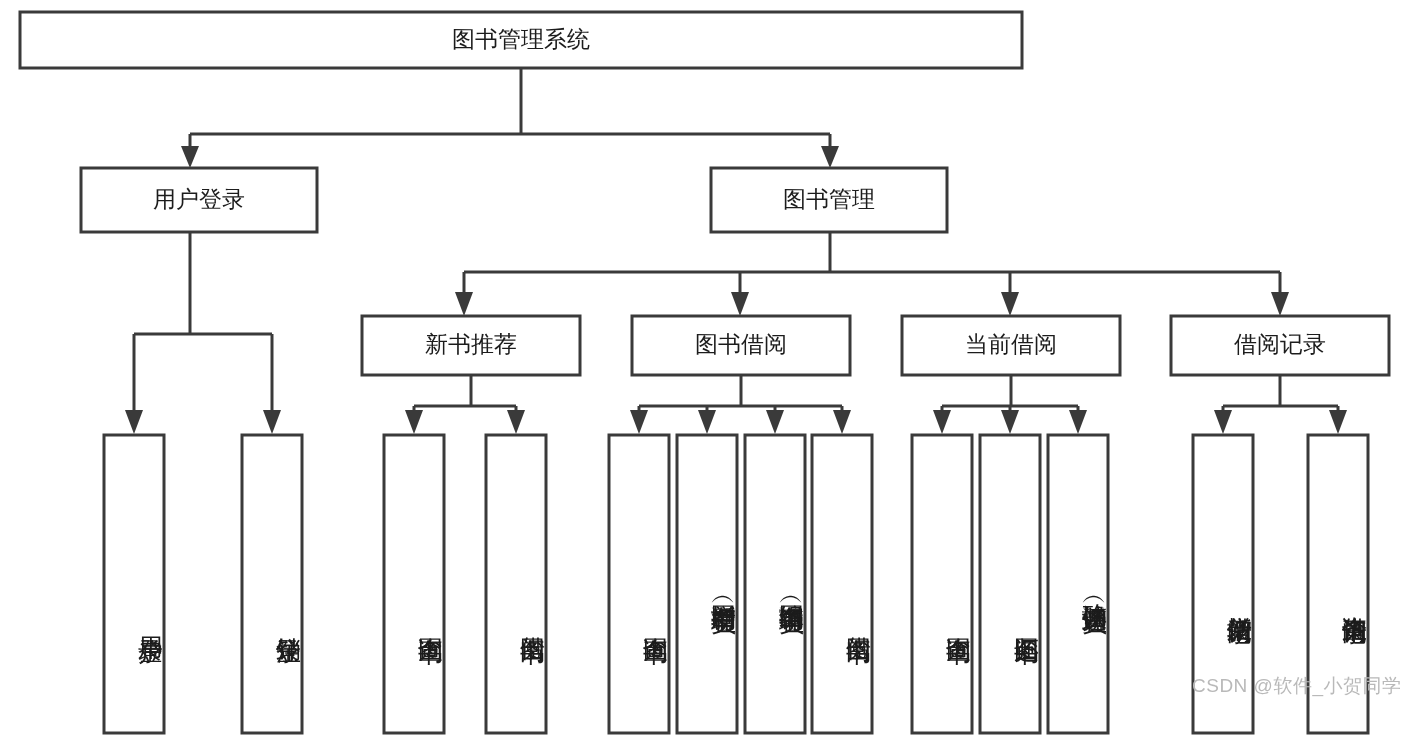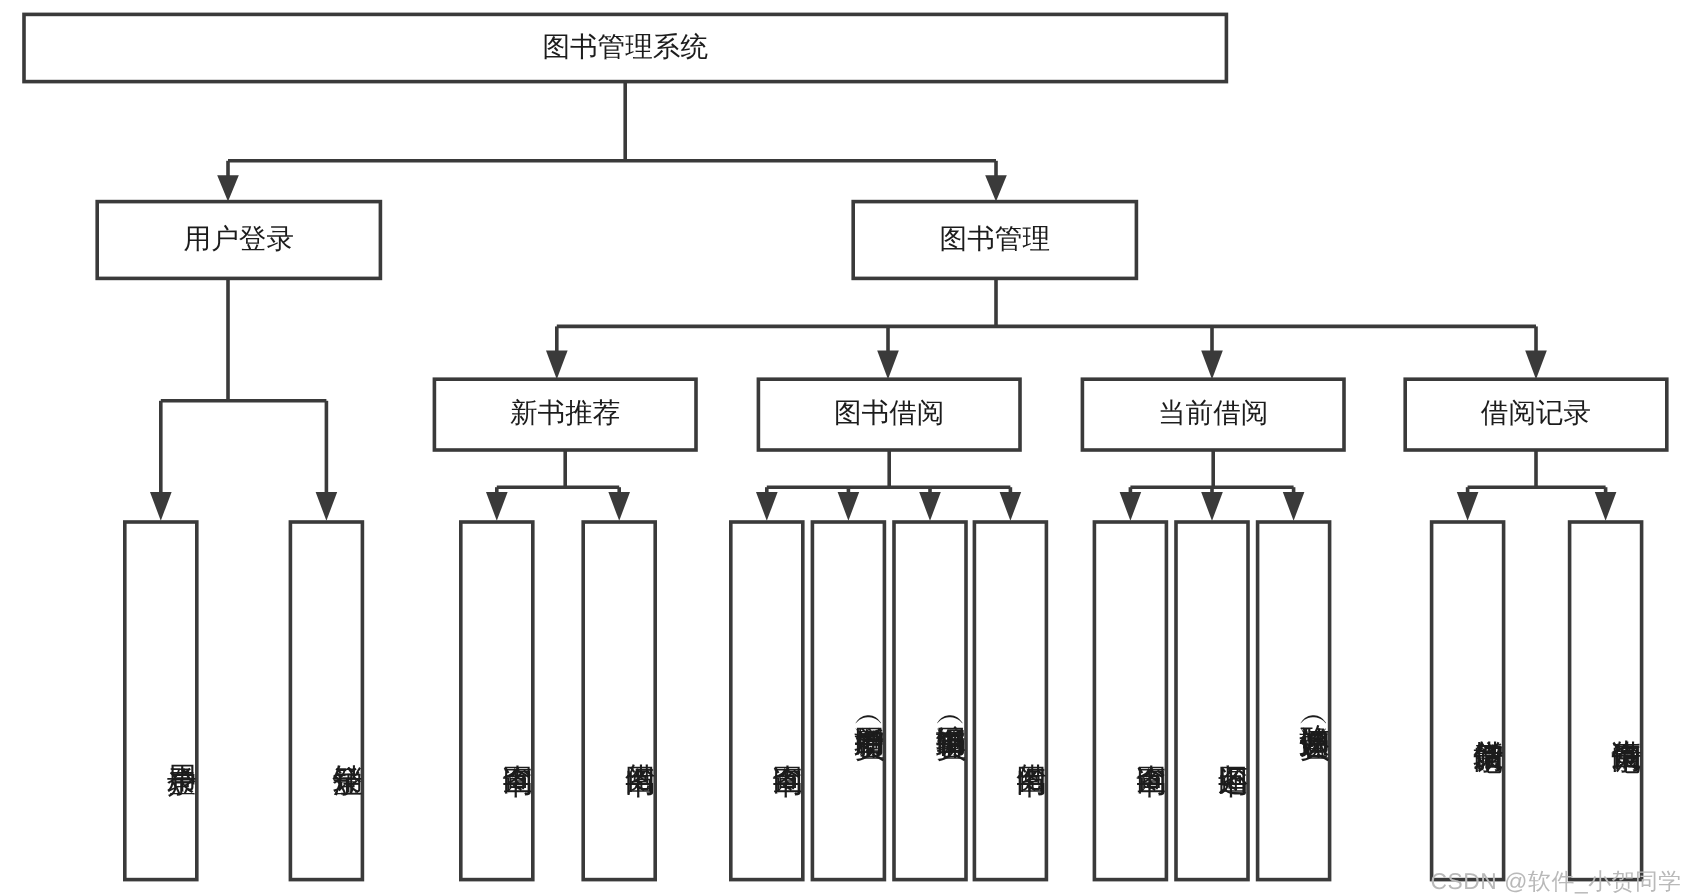--- a/index.html
+++ b/index.html
@@ -204,15 +204,15 @@
   <div class="node-label-v" style="left:745px; top:443px; width:60px; height:290px;">编辑图书（管理员）</div>
   <div class="node-label-v" style="left:812px; top:505px; width:60px; height:228px;">借阅图书</div>
 
   <div class="node-label-v" style="left:912px; top:505px; width:60px; height:228px;">查询图书</div>
   <div class="node-label-v" style="left:980px; top:505px; width:60px; height:228px;">归还图书</div>
   <div class="node-label-v" style="left:1048px; top:443px; width:60px; height:290px;">确认归还（管理员）</div>
 
   <div class="node-label-v" style="left:1193px; top:465px; width:60px; height:268px;">新增借阅记录</div>
   <div class="node-label-v" style="left:1308px; top:465px; width:60px; height:268px;">查询借阅记录</div>
 
-  <div class="watermark" style="left:1192px; top:722px;">CSDN @软件_小贺同学</div>
+  <div class="watermark" style="left:1192px; top:673px;">CSDN @软件_小贺同学</div>
 
 </div>
 
 </body></html>

